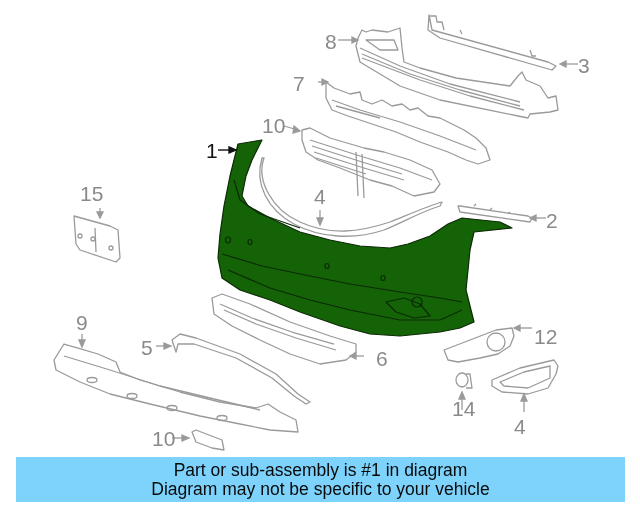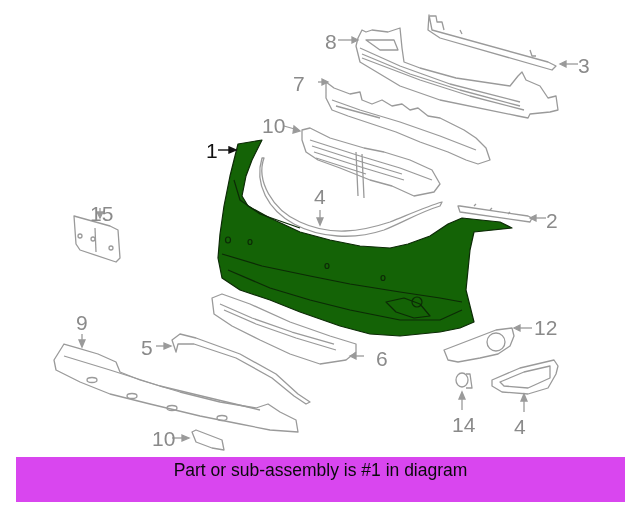--- a/index.html
+++ b/index.html
@@ -1,20 +1,20 @@
 <!DOCTYPE html>
 <html><head>
 <meta charset="utf-8">
 <style>
   html,body{margin:0;padding:0;background:#ffffff;}
   body{width:640px;height:512px;position:relative;overflow:hidden;font-family:"Liberation Sans",sans-serif;}
   #diagram{position:absolute;left:0;top:0;width:640px;height:512px;}
   .callout{position:absolute;font-size:21px;color:#8a8a8a;line-height:1;}
   .callout.active{color:#111111;}
-  #banner{position:absolute;left:16px;top:457px;width:609px;height:45px;background:#d946ef;color:#0a0a0a;text-align:center;font-size:17.5px;line-height:19px;padding-top:4px;box-sizing:border-box;}
+  #banner{position:absolute;left:16px;top:457px;width:609px;height:45px;background:#7dd3fc;color:#0a0a0a;text-align:center;font-size:17.5px;line-height:19px;padding-top:4px;box-sizing:border-box;}
   #banner div{white-space:nowrap;}
 </style>
 </head>
 <body>
 
 <svg id="diagram" viewBox="0 0 640 512" xmlns="http://www.w3.org/2000/svg">
   <g fill="none" stroke="#9a9a9a" stroke-width="1.3" stroke-linejoin="round">
 
     <g>
       <path d="M429,15 L432,30 L548,62 L556,66 L552,70 L440,38 L428,30 Z"></path>
@@ -146,20 +146,21 @@
 <div class="callout" style="left:546px;top:210px;">2</div>
 <div class="callout" style="left:578px;top:55px;">3</div>
 <div class="callout" style="left:314px;top:186px;">4</div>
 <div class="callout" style="left:141px;top:337px;">5</div>
 <div class="callout" style="left:376px;top:348px;">6</div>
 <div class="callout" style="left:293px;top:73px;">7</div>
 <div class="callout" style="left:325px;top:31px;">8</div>
 <div class="callout" style="left:76px;top:312px;">9</div>
 <div class="callout" style="left:262px;top:115px;">10</div>
 <div class="callout" style="left:152px;top:428px;">10</div>
-<div class="callout" style="left:534px;top:317px;">12</div>
+<div class="callout" style="left:534px;top:326px;">12</div>
 <div class="callout" style="left:514px;top:416px;">4</div>
-<div class="callout" style="left:452px;top:414px;">14</div>
-<div class="callout" style="left:90px;top:183px;margin-top:20px;">15</div>
+<div class="callout" style="left:452px;top:398px;">14</div>
+<div class="callout" style="left:80px;top:183px;">15</div>
 
 <div id="banner">
   <div>Part or sub-assembly is #1 in diagram</div>
+  <div>Diagram may not be specific to your vehicle</div>
 </div>
 
 </body></html>

